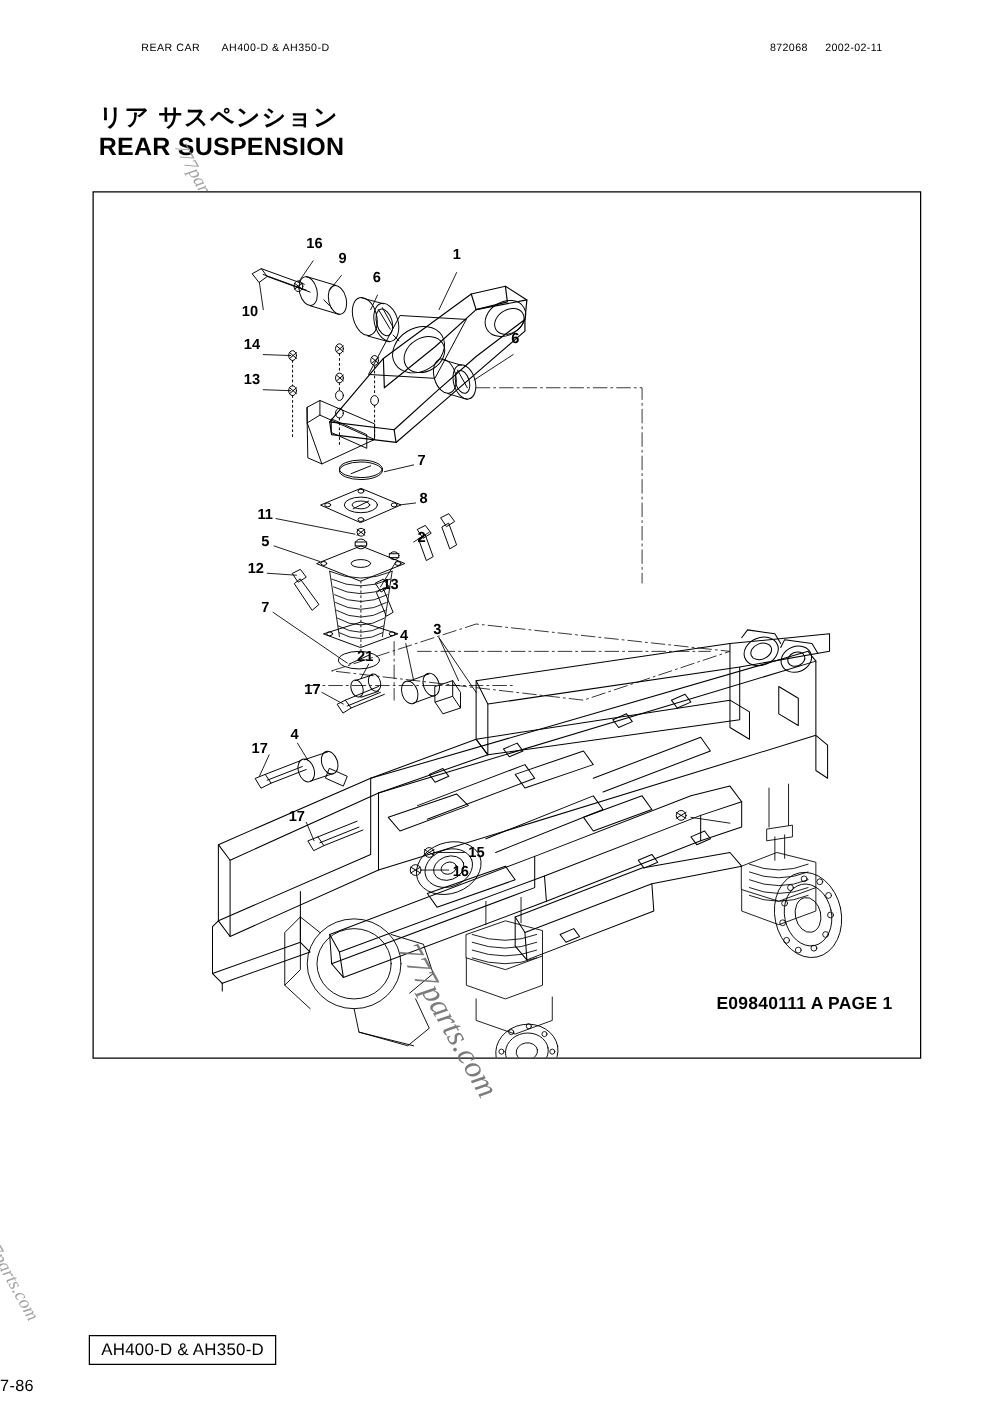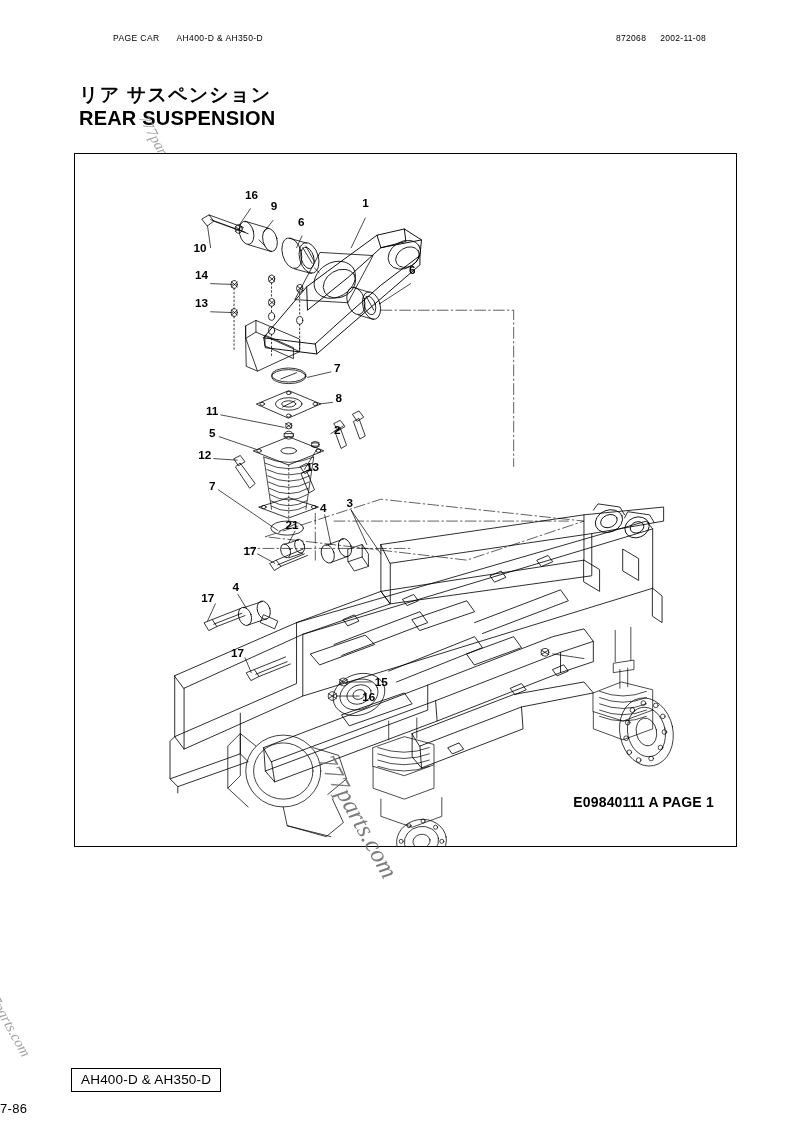--- a/index.html
+++ b/index.html
@@ -164,24 +164,24 @@
     font-size: 15px;
     font-weight: bold;
     fill: #000;
   }
 </style>
 </head>
 <body>
 
 <div id="page-header">
   <div id="header-left">
-    <span>PAGE CAR</span><span id="header-model">AH400-D &amp; AH350-D</span>
+    <span>REAR CAR</span><span id="header-model">AH400-D &amp; AH350-D</span>
   </div>
   <div id="header-right">
-    <span>872068</span><span id="header-date">2002-11-08</span>
+    <span>872068</span><span id="header-date">2002-02-11</span>
   </div>
 </div>
 
 <div id="title-block">
   <div id="title-jp">リア サスペンション</div>
   <div id="title-en">REAR SUSPENSION</div>
 </div>
 
 <div class="watermark" id="watermark-title">777parts.com</div>
 <div class="watermark" id="watermark-corner">777parts.com</div>

